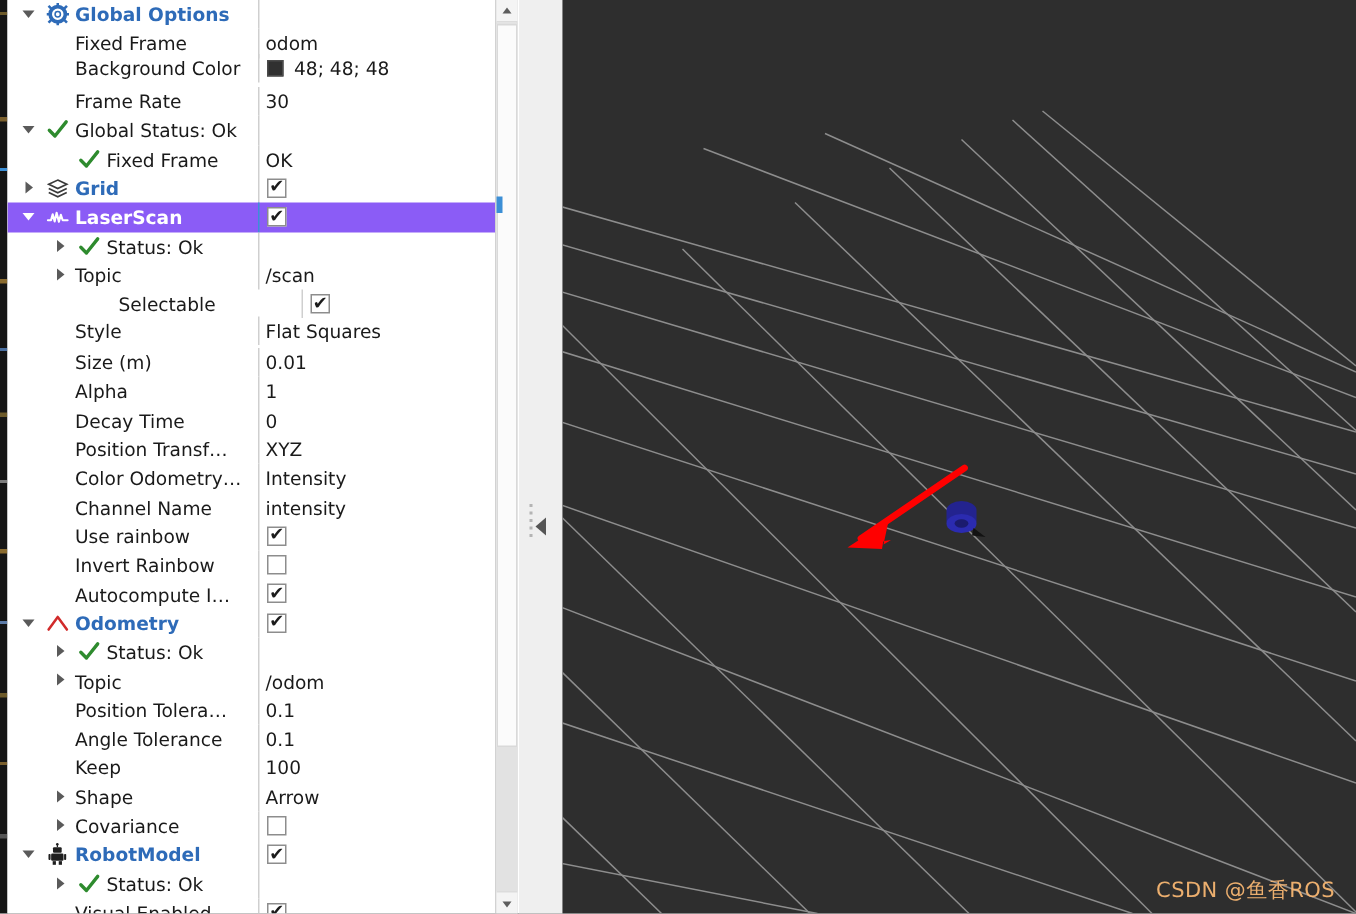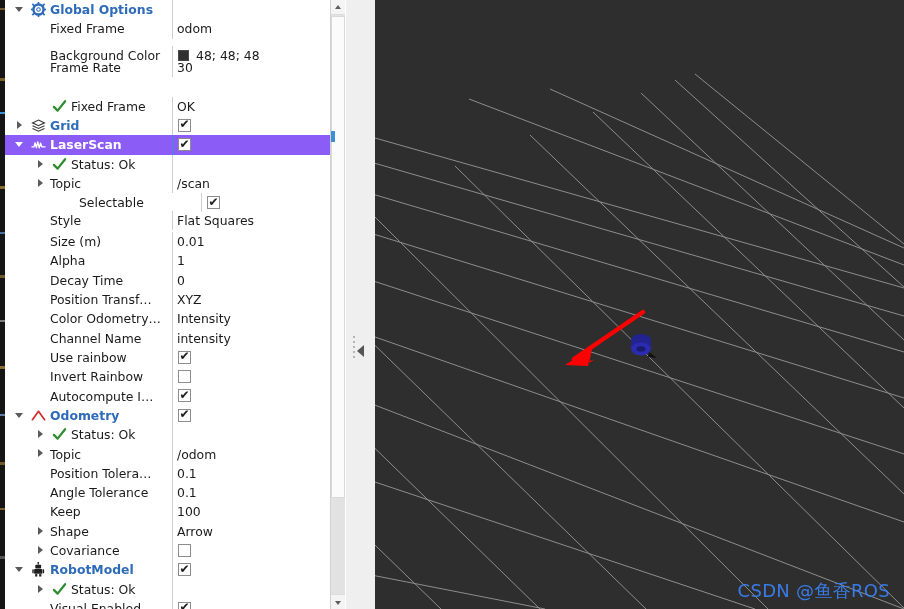--- a/index.html
+++ b/index.html
@@ -164,22 +164,22 @@
   
   #render-view {
     position: absolute; left: 375px; top: 0;
     width: 529px; height: 609px;
     background: #2e2e2e;
     overflow: hidden;
   }
   #render-view svg { display: block; }
   #watermark {
     position: absolute; right: 14px; bottom: 6px;
-    color: #3b82f6;
-    font-size: 18px;
+    color: #fdba74;
+    font-size: 14px;
     font-family: "DejaVu Sans", "Liberation Sans", sans-serif;
     letter-spacing: 0.3px;
     opacity: 0.92;
   }
 </style>
 </head>
 <body>
 
 <div id="app">
 
@@ -216,30 +216,38 @@
             </g>
           </svg></span>
         <span class="label bold" style="left:45px;">Global Options</span>
         <span class="vdiv"></span>
       </div>
       <div class="row" style="top: 19.32px; position: absolute;">
         <span class="label" style="left:45px;">Fixed Frame</span>
         <span class="vdiv"></span>
         <span class="val">odom</span>
       </div>
-      <div class="row" style="top: 46px; position: absolute; text-decoration: underline;">
+      <div class="row" style="top: 36px; position: absolute; text-decoration: underline;">
         <span class="label" style="left:45px;">Background Color</span>
         <span class="vdiv"></span>
         <span class="swatch"></span>
         <span class="val" style="left:191px;">48; 48; 48</span>
       </div>
       <div class="row" style="top: 57.96px; position: absolute;">
         <span class="label" style="left:45px;">Frame Rate</span>
         <span class="vdiv"></span>
         <span class="val">30</span>
+      </div>
+      <div class="row" style="top: 77.28px; position: absolute;">
+        <span class="twisty open" style="left:10px;top:5px;"></span>
+        <span class="ico" style="left:26px;top:2px;"><svg width="15" height="15" viewBox="0 0 16 16">
+            <path d="M2 8.4 L6 12.4 L14 2.4" fill="none" stroke="#2e8b2e" stroke-width="2.4" stroke-linecap="round" stroke-linejoin="round"></path>
+          </svg></span>
+        <span class="label" style="left:45px;">Global Status: Ok</span>
+        <span class="vdiv"></span>
       </div>
       <div class="row" style="top: 96.6px; position: absolute;">
         <span class="ico" style="left:47px;top:2px;"><svg width="15" height="15" viewBox="0 0 16 16">
             <path d="M2 8.4 L6 12.4 L14 2.4" fill="none" stroke="#2e8b2e" stroke-width="2.4" stroke-linecap="round" stroke-linejoin="round"></path>
           </svg></span>
         <span class="label" style="left:66px;">Fixed Frame</span>
         <span class="vdiv"></span>
         <span class="val">OK</span>
       </div>
       <div class="row" style="top: 115.92px; position: absolute;">

